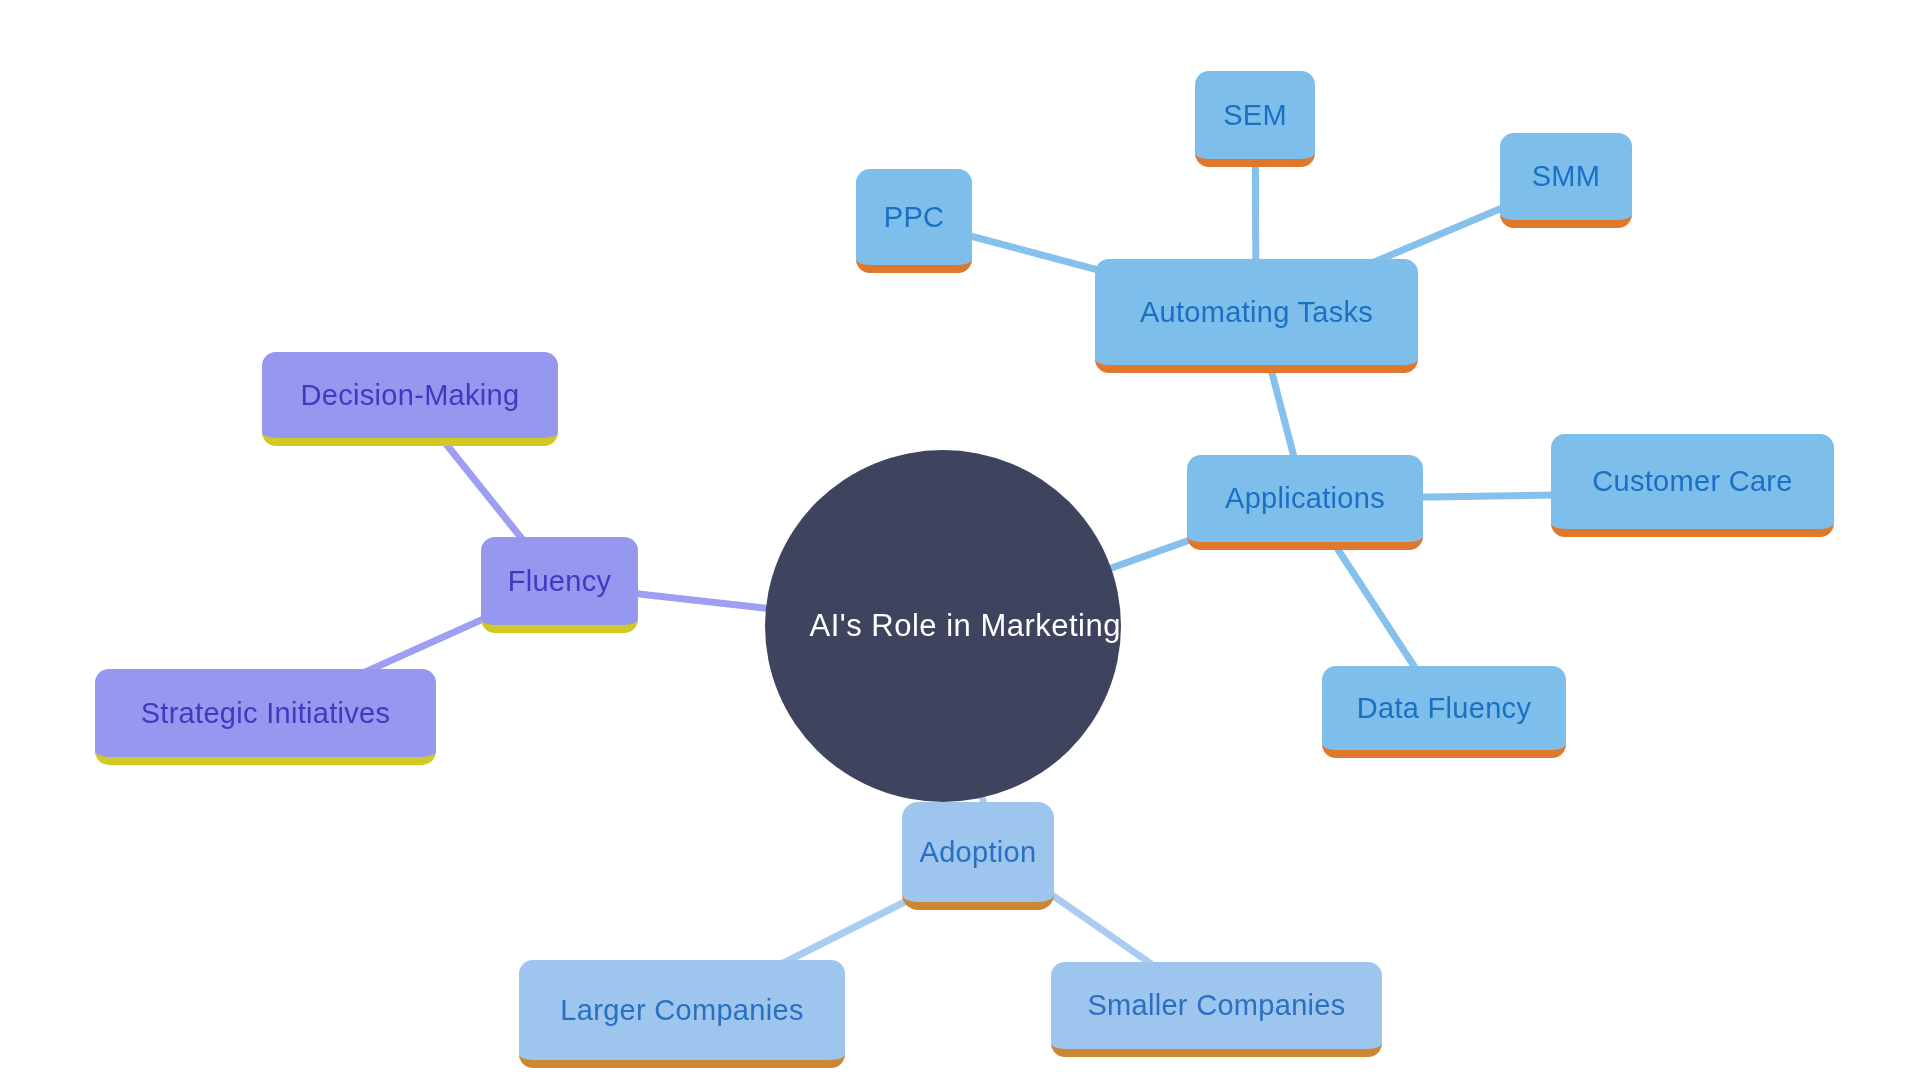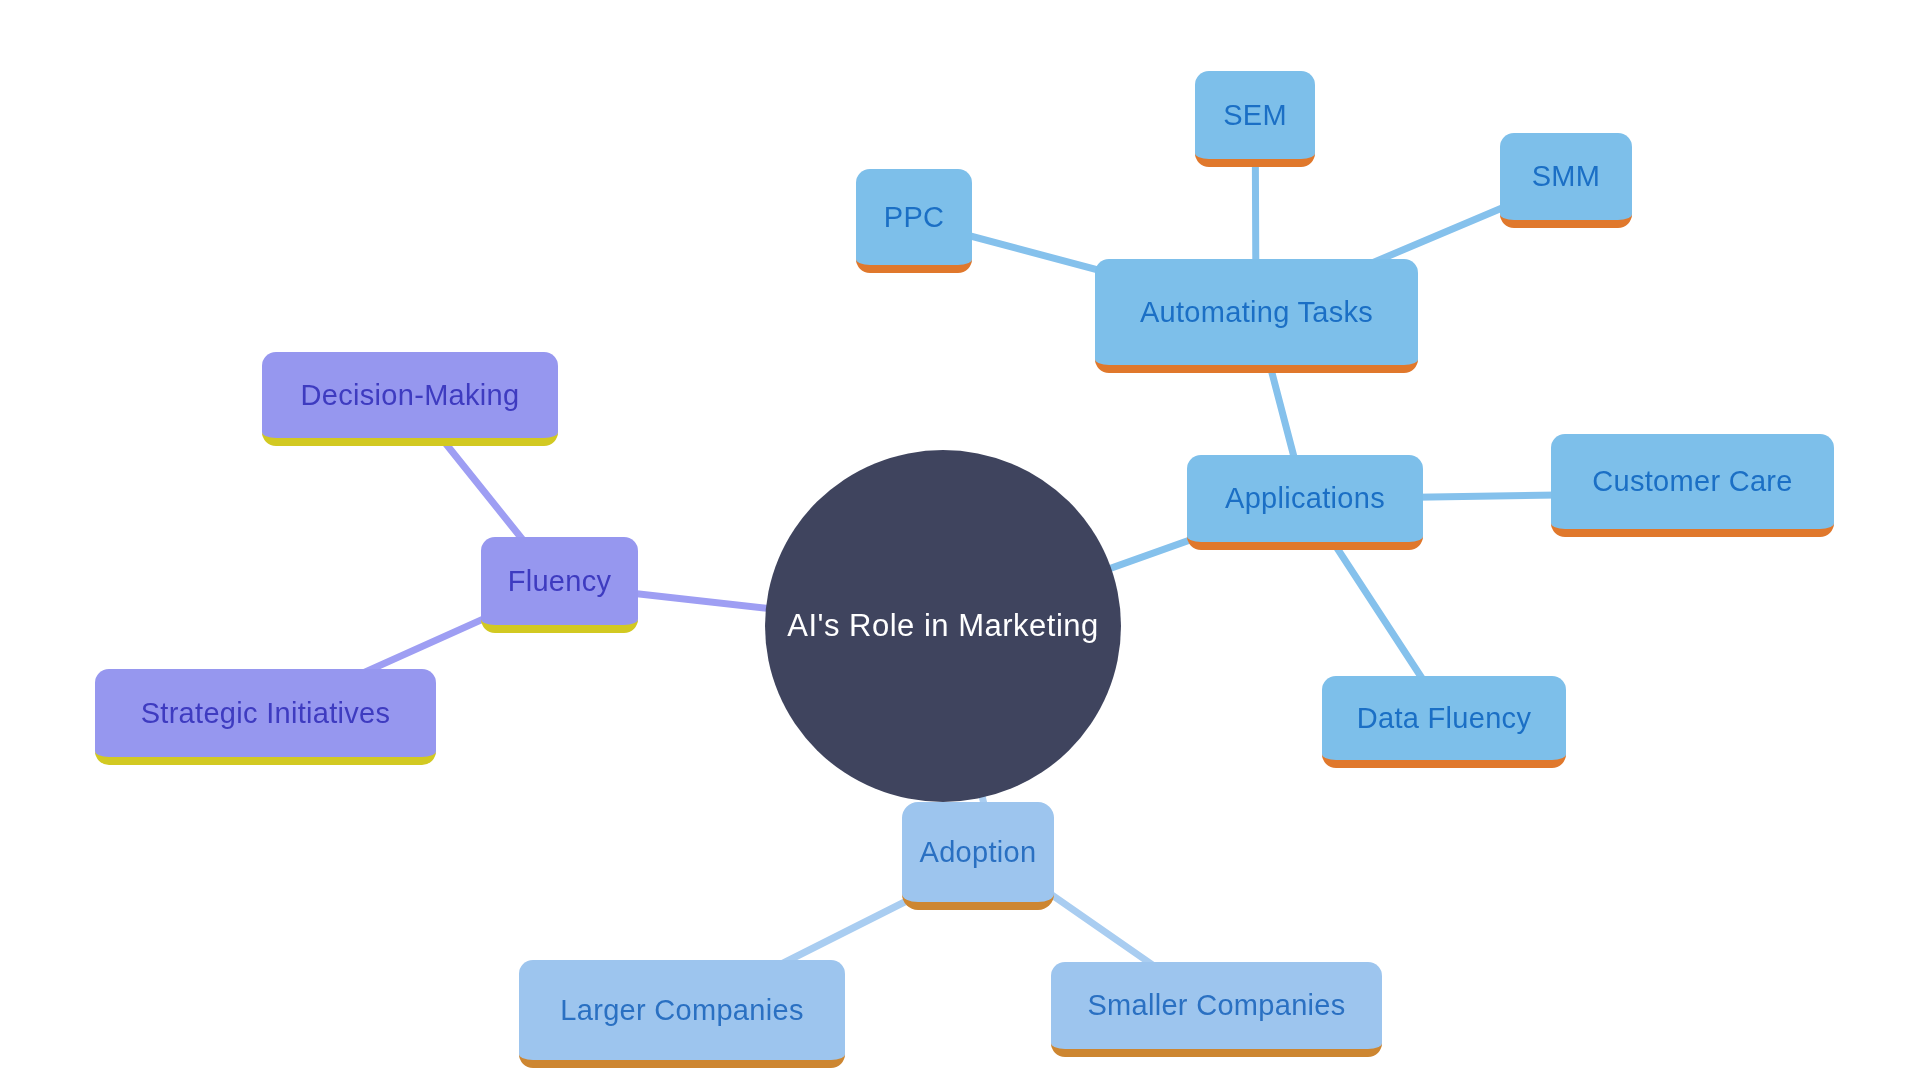--- a/index.html
+++ b/index.html
@@ -8,42 +8,42 @@
     width:1920px;height:1080px;
     overflow:hidden;
     background:#ffffff;
     font-family:"Liberation Sans", sans-serif;
   }
   .edges{position:absolute;left:0;top:0;z-index:0;}
   .center-node{
     position:absolute;left:765px;top:450px;width:356px;height:352px;
     border-radius:50%;
     background:#3f445e;color:#ffffff;
-    display:flex;align-items:center;justify-content:center;
+    display:flex;align-items:center;justify-content:flex-end;
     font-size:31px;letter-spacing:0.5px;
     z-index:1;text-align:center;
   }
   .node{
     position:absolute;z-index:2;
     border-radius:14px;
     display:flex;align-items:center;justify-content:center;
     font-size:29px;letter-spacing:0.3px;
     box-sizing:content-box;
   }
   .branch-blue{background:#7dbfea;border-bottom:8px solid #e0782c;color:#1b6fc5;}
   .branch-adopt{background:#9dc5ee;border-bottom:8px solid #cd8631;color:#2a70c2;}
   .branch-purple{background:#9697ef;border-bottom:8px solid #d2c922;color:#3e3bc0;justify-content:center;}
 
   #node-applications        {left:1187px;top:455px;width:236px;height:87px;}
   #node-automating-tasks    {left:1095px;top:259px;width:323px;height:106px;}
   #node-sem                 {left:1195px;top:27px; width:120px;height:88px;margin-top:44px;}
   #node-ppc                 {left:856px; top:169px;width:116px;height:96px;}
   #node-smm                 {left:1500px;top:133px;width:132px;height:87px;}
   #node-customer-care       {left:1551px;top:434px;width:283px;height:95px;}
-  #node-data-fluency        {left:1322px;top:666px;width:244px;height:84px;margin-top:10px;}
+  #node-data-fluency        {left:1322px;top:666px;width:244px;height:84px;}
   #node-impact              {left:481px; top:537px;width:157px;height:88px;}
   #node-decision-making     {left:262px; top:352px;width:296px;height:86px;}
   #node-strategic-initiatives{left:95px; top:669px;width:341px;height:88px;}
   #node-adoption            {left:902px; top:802px;width:152px;height:100px;border-radius:16px;}
   #node-larger-companies    {left:519px; top:960px;width:326px;height:100px;}
   #node-smaller-companies   {left:1051px;top:962px;width:331px;height:87px;}
 </style>
 </head>
 <body>
 

